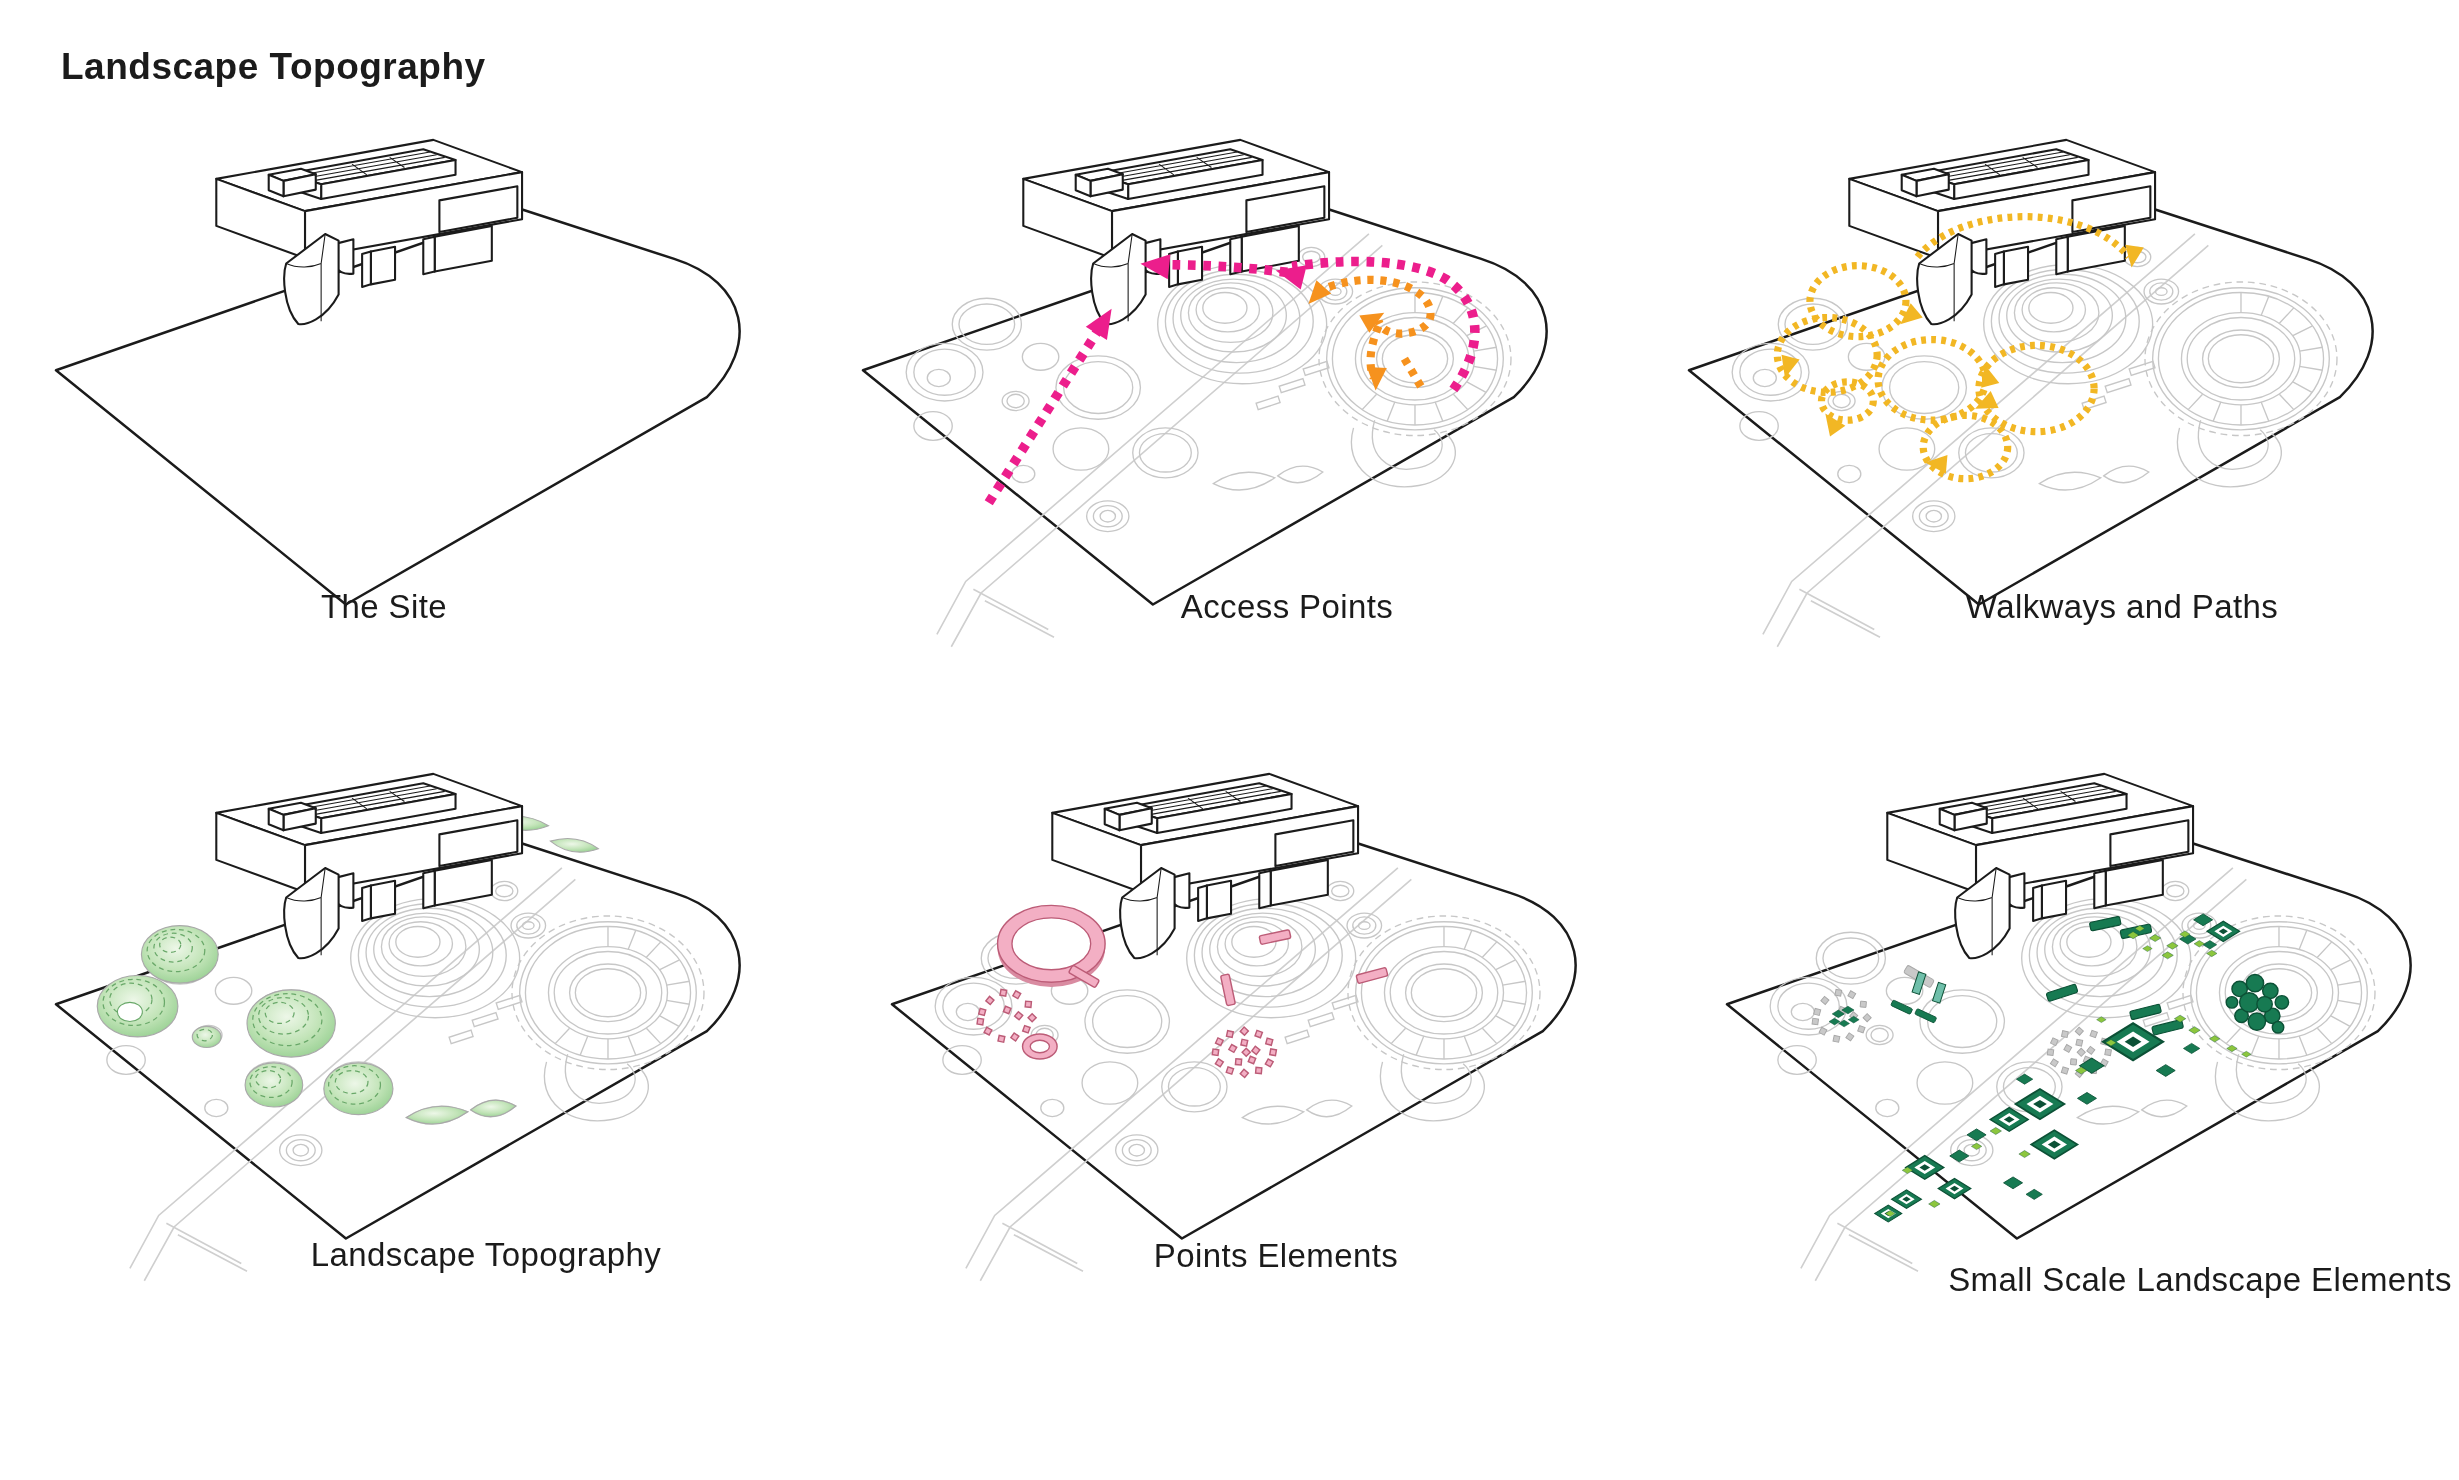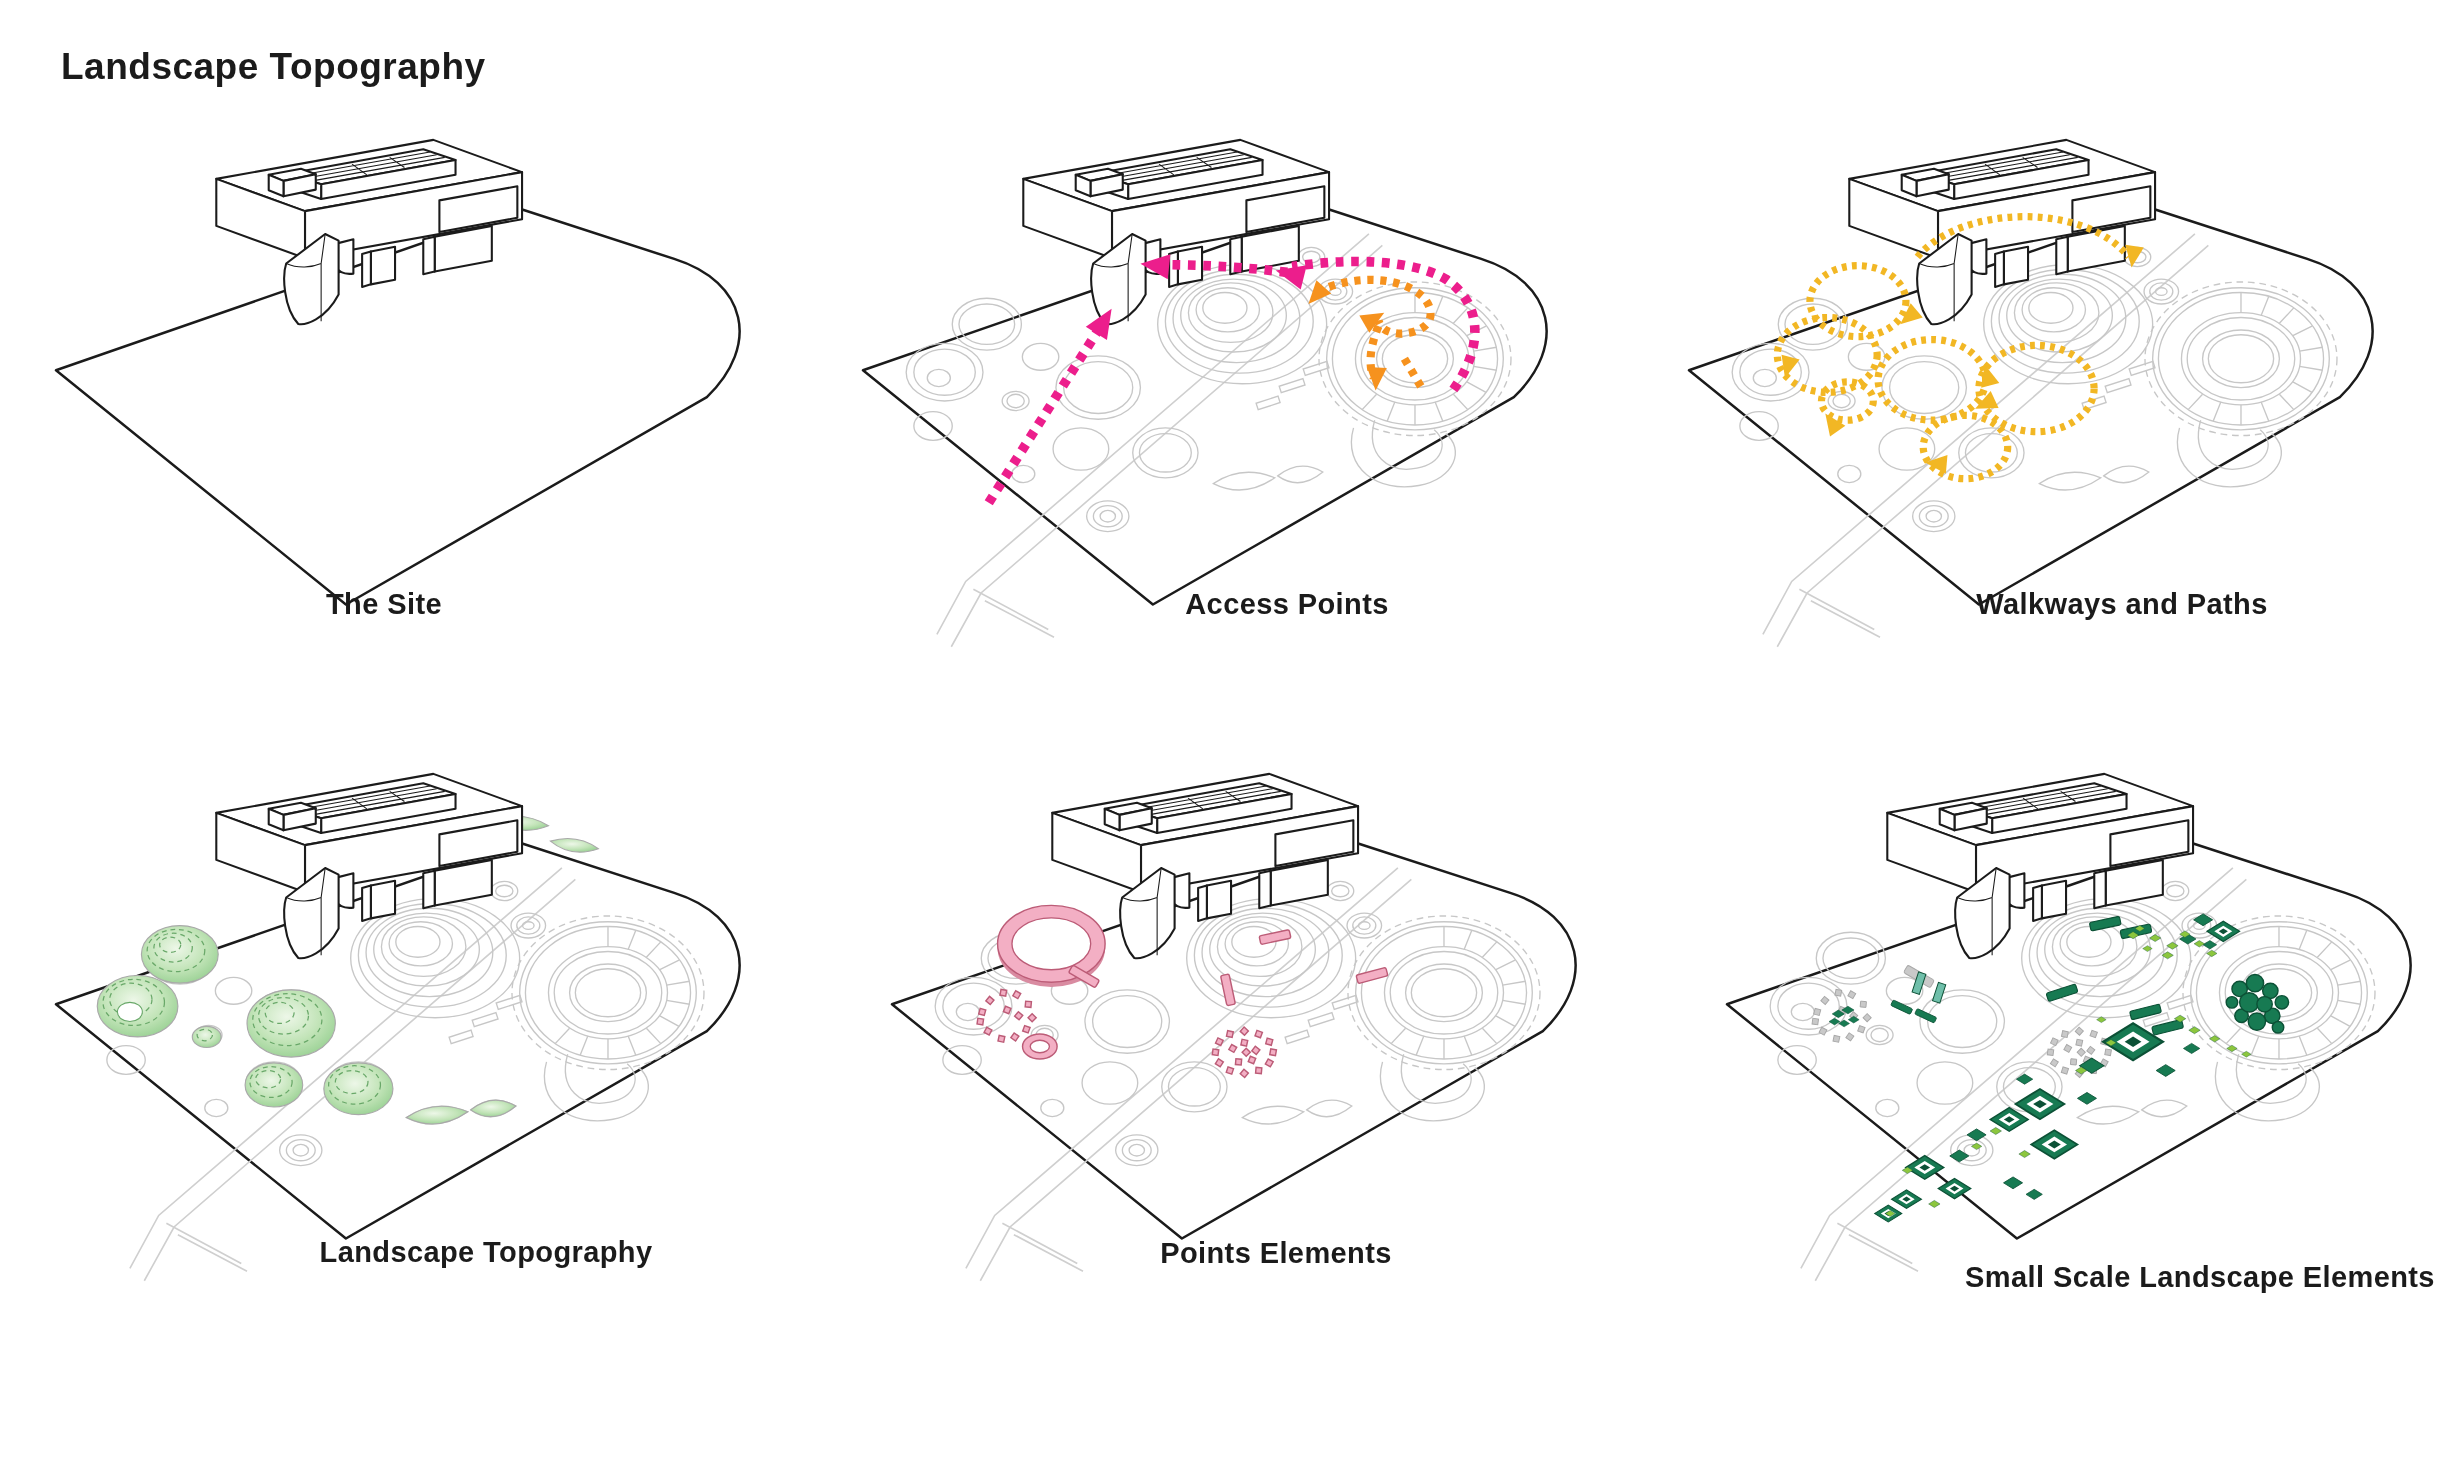--- a/index.html
+++ b/index.html
@@ -7,21 +7,21 @@
     width:2459px;height:1480px;position:relative;background:#ffffff;
     font-family:"Liberation Sans", sans-serif;overflow:hidden;
   }
   .page-title{
     position:absolute;left:61px;top:46px;
     font-size:37px;font-weight:700;color:var(--ink);letter-spacing:0.5px;
   }
   .panel-svg{position:absolute;}
   .panel-label{
     position:absolute;transform:translateX(-50%);
-    font-size:29px;font-weight:700;color:var(--ink);letter-spacing:0.4px;white-space:nowrap;
+    font-size:33px;font-weight:400;color:var(--ink);letter-spacing:0.4px;white-space:nowrap;
   }
   
   .site{fill:#fff;stroke:var(--ink);stroke-width:2.6;stroke-linejoin:round;}
   .bldg{fill:#fff;stroke:var(--ink);stroke-width:3.1;stroke-linejoin:round;}
   .bldg-thin{fill:none;stroke:var(--ink);stroke-width:1.6;}
   .gard{fill:none;stroke:var(--plan);stroke-width:1.4;}
   .gardd{fill:none;stroke:var(--plan);stroke-width:1.4;stroke-dasharray:7 5;}
   .road{fill:none;stroke:var(--road);stroke-width:1.7;}
   .pinkP{fill:none;stroke:var(--pink);stroke-width:10;stroke-dasharray:8 8;}
   .orgP{fill:none;stroke:var(--orange);stroke-width:8.5;stroke-dasharray:6.5 7;}

